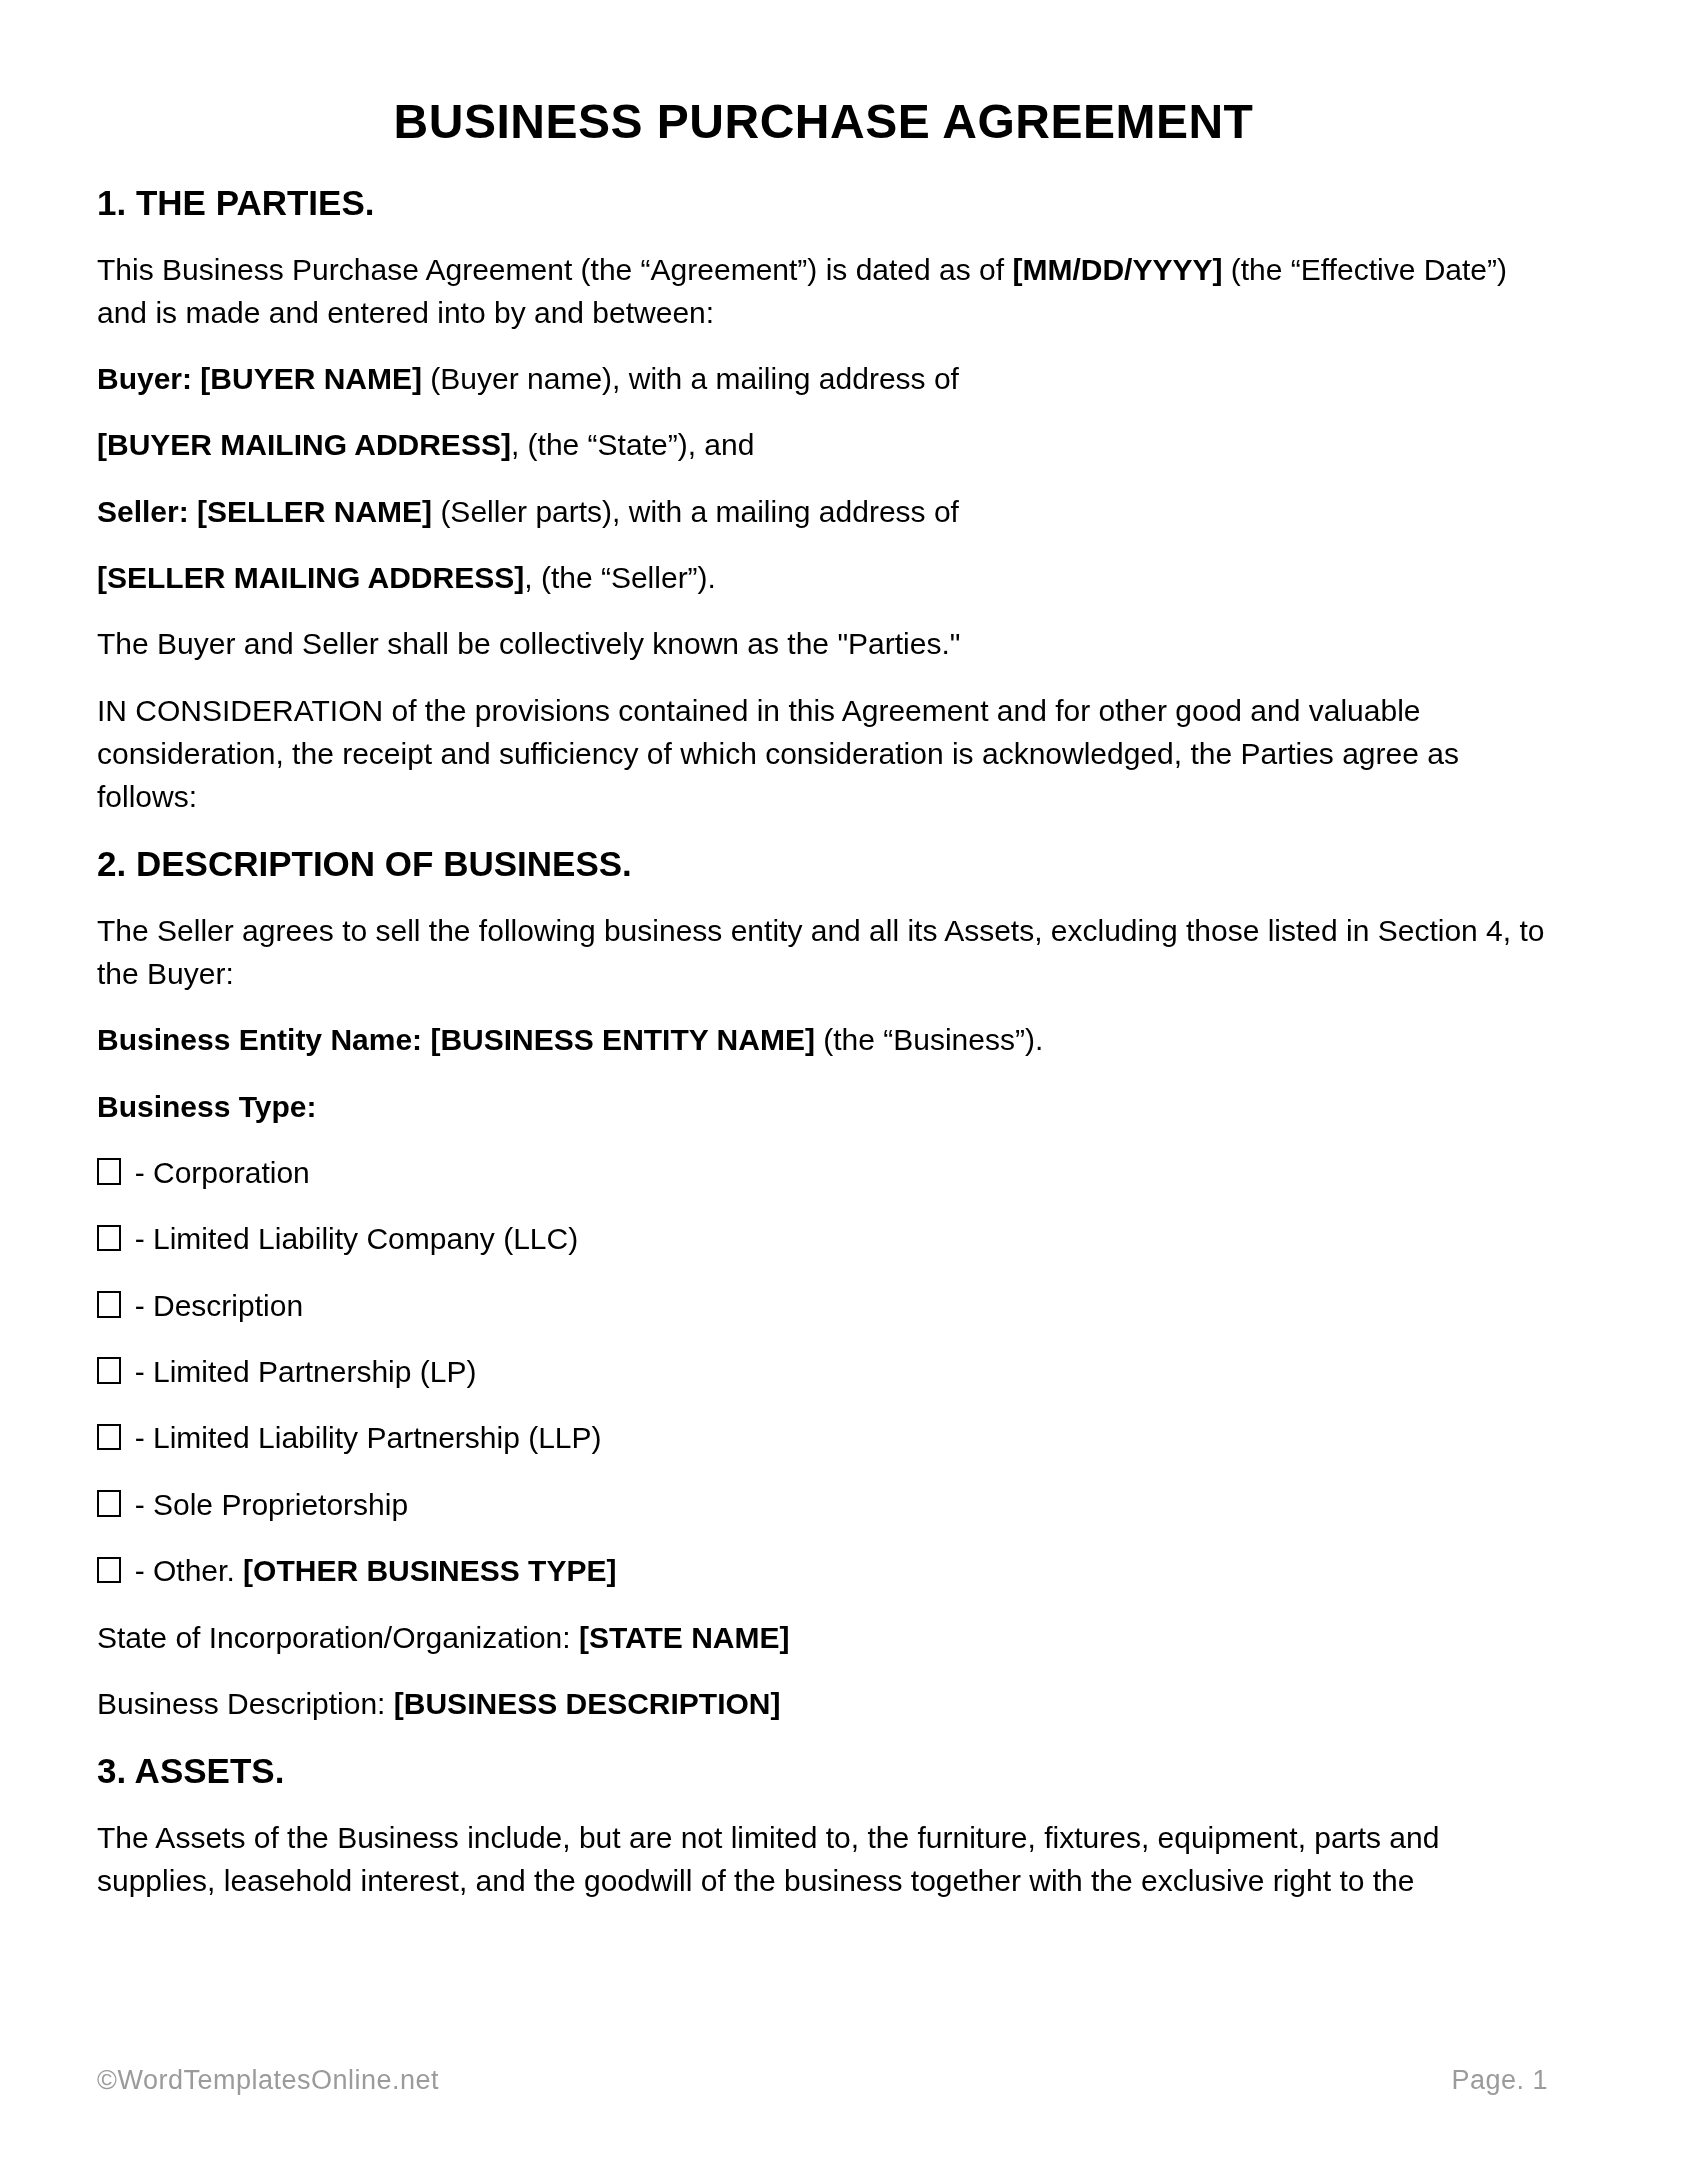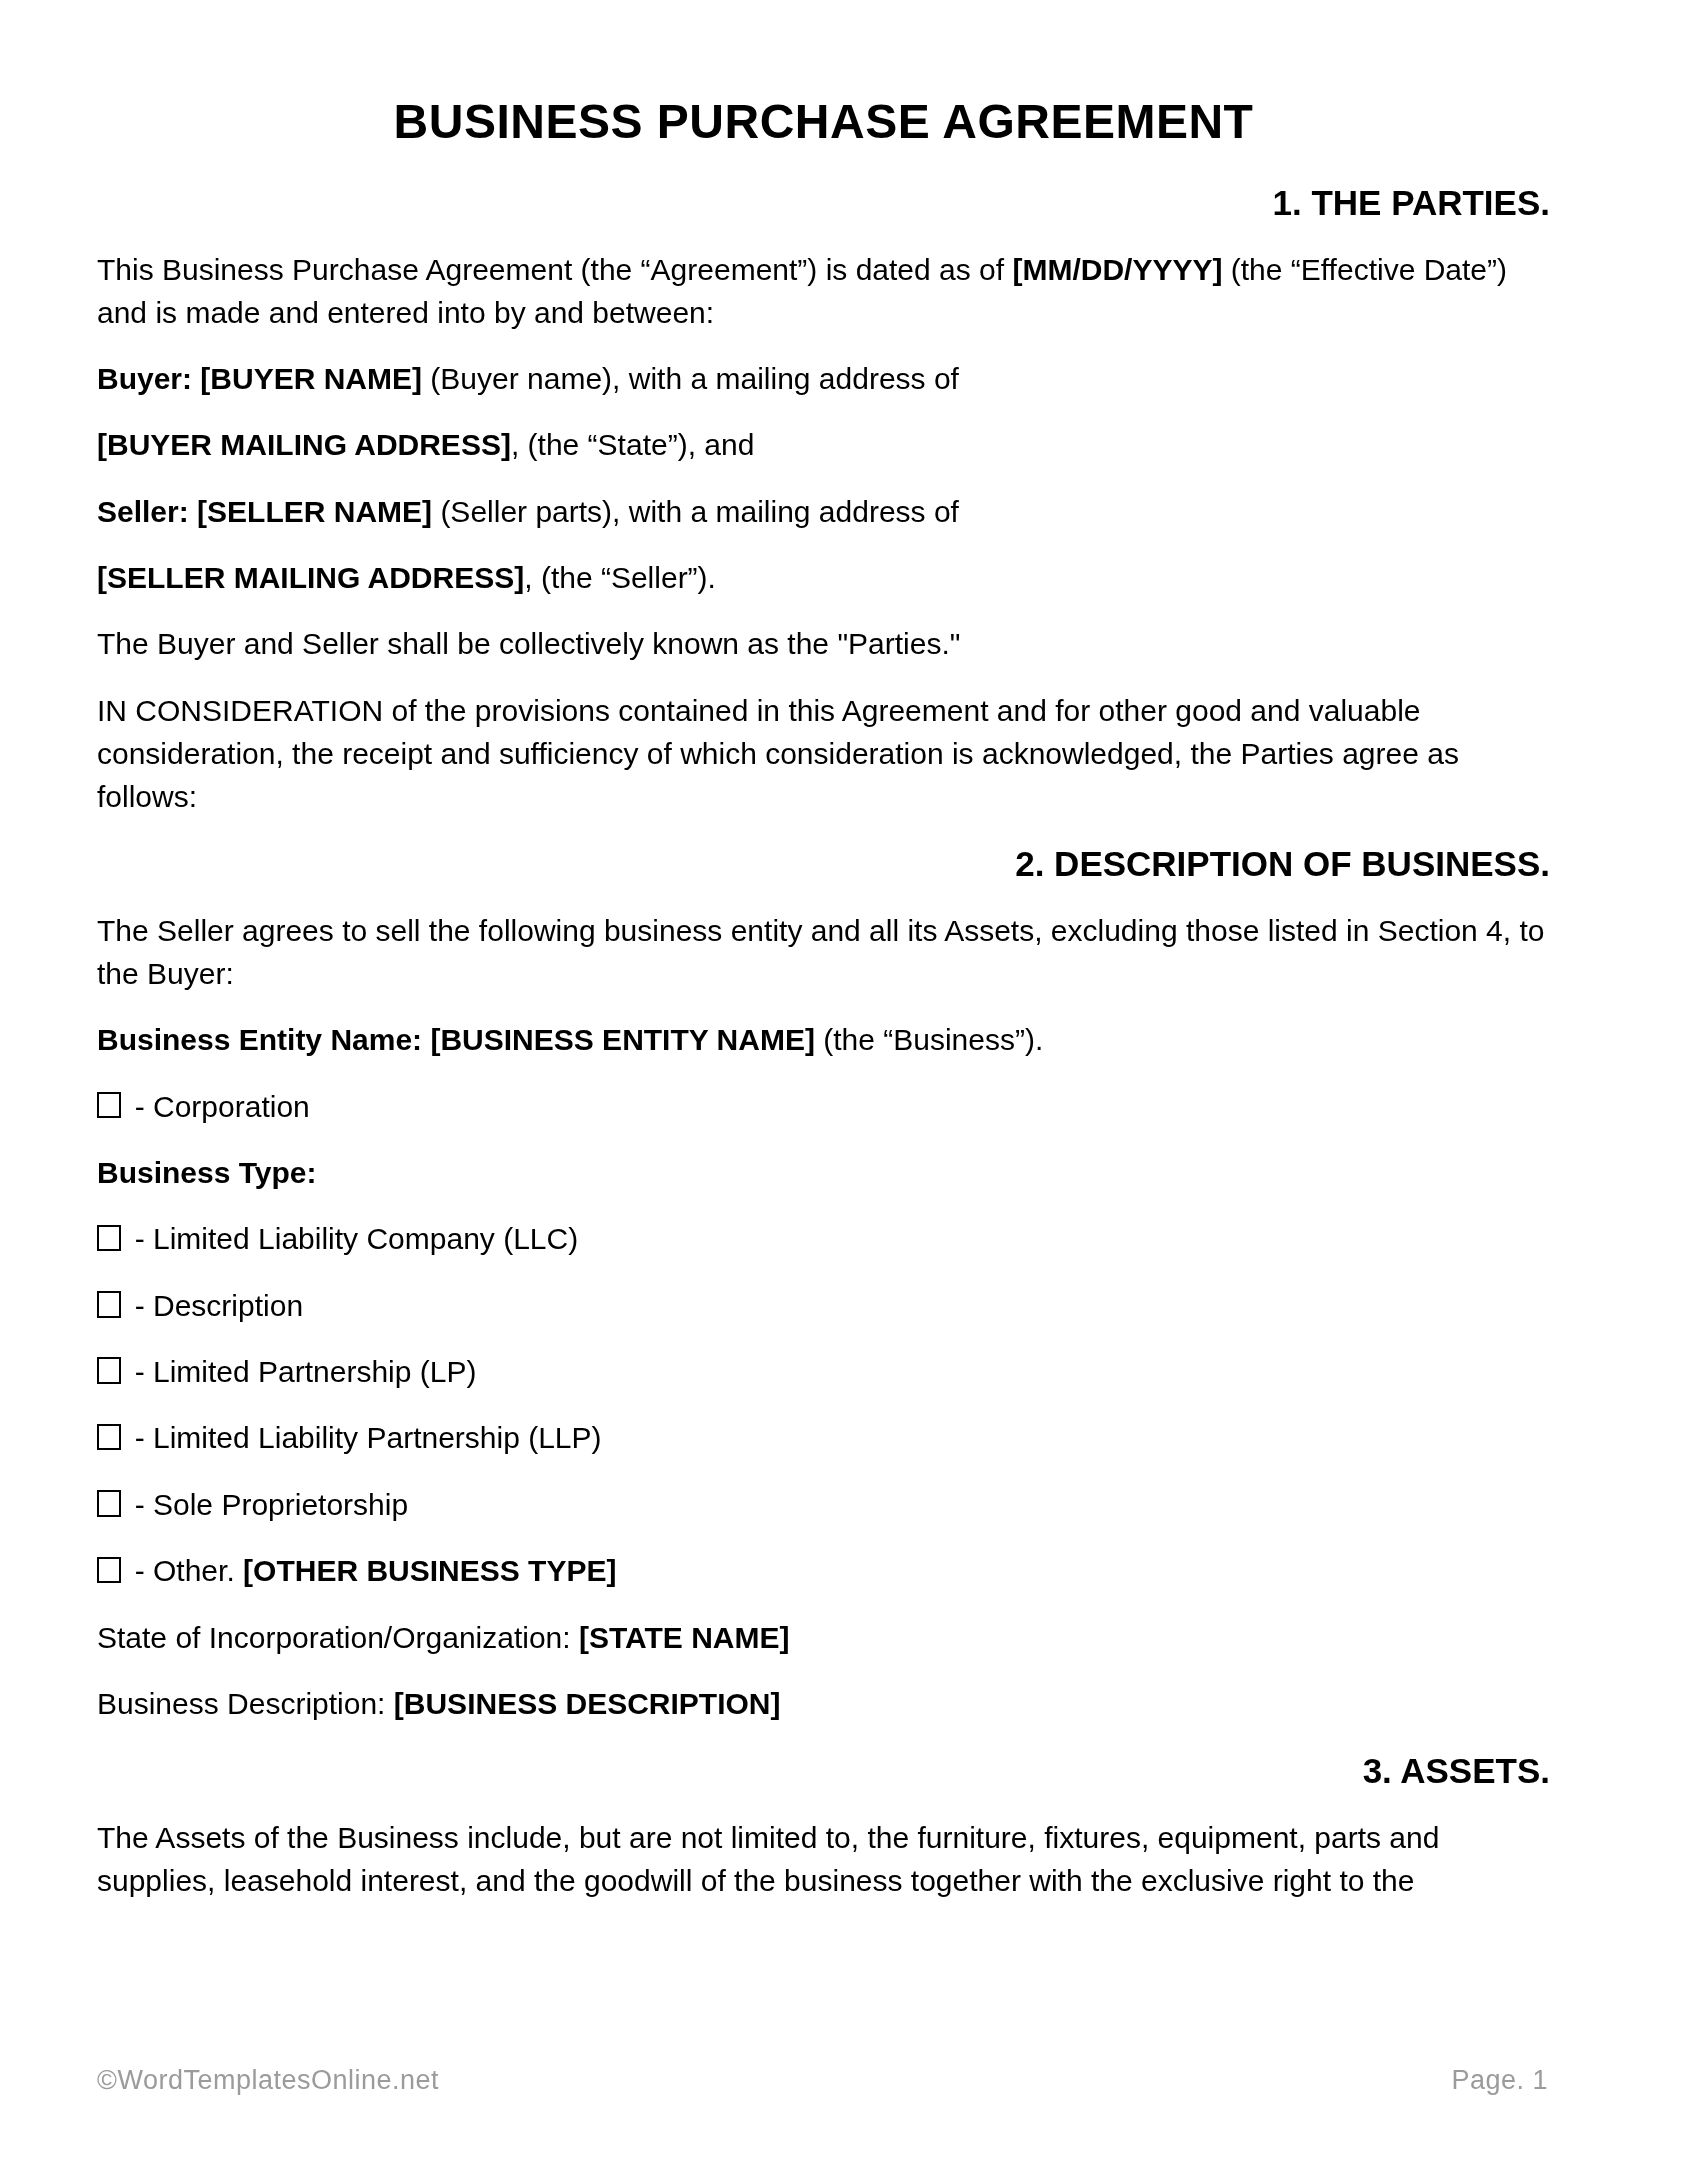--- a/index.html
+++ b/index.html
@@ -24,21 +24,20 @@
     font-weight: 700;
     text-align: center;
     margin: 0 0 30px 0;
     letter-spacing: 0.5px;
   }
   .h2 {
     font-size: 35px;
     line-height: 45px;
     font-weight: 700;
     margin: 15px 0 22.5px 0;
-    text-align: right;
   }
   .para {
     font-size: 30px;
     line-height: 43px;
     font-weight: 400;
     margin: 0 0 23.4px 0;
   }
   .b {
     font-weight: 700;
   }
@@ -75,22 +74,22 @@
       <p class="para"><span>This Business Purchase Agreement (the “Agreement”) is dated as of </span><span class="b">[MM/DD/YYYY]</span><span> (the “Effective Date”) and is made and entered into by and between:</span></p>
       <p class="para"><span class="b">Buyer: [BUYER NAME]</span><span> (Buyer name), with a mailing address of</span></p>
       <p class="para"><span class="b">[BUYER MAILING ADDRESS]</span><span>, (the “State”), and</span></p>
       <p class="para"><span class="b">Seller: [SELLER NAME]</span><span> (Seller parts), with a mailing address of</span></p>
       <p class="para"><span class="b">[SELLER MAILING ADDRESS]</span><span>, (the “Seller”).</span></p>
       <p class="para"><span>The Buyer and Seller shall be collectively known as the "Parties."</span></p>
       <p class="para"><span>IN CONSIDERATION of the provisions contained in this Agreement and for other good and valuable consideration, the receipt and sufficiency of which consideration is acknowledged, the Parties agree as follows:</span></p>
       <h2 class="h2"><span class="b">2. DESCRIPTION OF BUSINESS.</span></h2>
       <p class="para"><span>The Seller agrees to sell the following business entity and all its Assets, excluding those listed in Section 4, to the Buyer:</span></p>
       <p class="para"><span class="b">Business Entity Name: [BUSINESS ENTITY NAME]</span><span> (the “Business”).</span></p>
+      <p class="para"><span class="b">Business Type:</span></p>
       <p class="para checkbox-row"><span class="checkbox-box" style="border-color: rgb(0, 0, 0);"></span><span>- Corporation</span></p>
-      <p class="para"><span class="b">Business Type:</span></p>
       <p class="para checkbox-row"><span class="checkbox-box" style="border-color: rgb(0, 0, 0);"></span><span>- Limited Liability Company (LLC)</span></p>
       <p class="para checkbox-row"><span class="checkbox-box" style="border-color: rgb(0, 0, 0);"></span><span>- Description</span></p>
       <p class="para checkbox-row"><span class="checkbox-box" style="border-color: rgb(0, 0, 0);"></span><span>- Limited Partnership (LP)</span></p>
       <p class="para checkbox-row"><span class="checkbox-box" style="border-color: rgb(0, 0, 0);"></span><span>- Limited Liability Partnership (LLP)</span></p>
       <p class="para checkbox-row"><span class="checkbox-box" style="border-color: rgb(0, 0, 0);"></span><span>- Sole Proprietorship</span></p>
       <p class="para checkbox-row"><span class="checkbox-box" style="border-color: rgb(0, 0, 0);"></span><span>- Other. </span><span class="b">[OTHER BUSINESS TYPE]</span></p>
       <p class="para"><span>State of Incorporation/Organization: </span><span class="b">[STATE NAME]</span></p>
       <p class="para"><span>Business Description: </span><span class="b">[BUSINESS DESCRIPTION]</span></p>
       <h2 class="h2"><span class="b">3. ASSETS.</span></h2>
       <p class="para"><span>The Assets of the Business include, but are not limited to, the furniture, fixtures, equipment, parts and supplies, leasehold interest, and the goodwill of the business together with the exclusive right to the</span></p>

